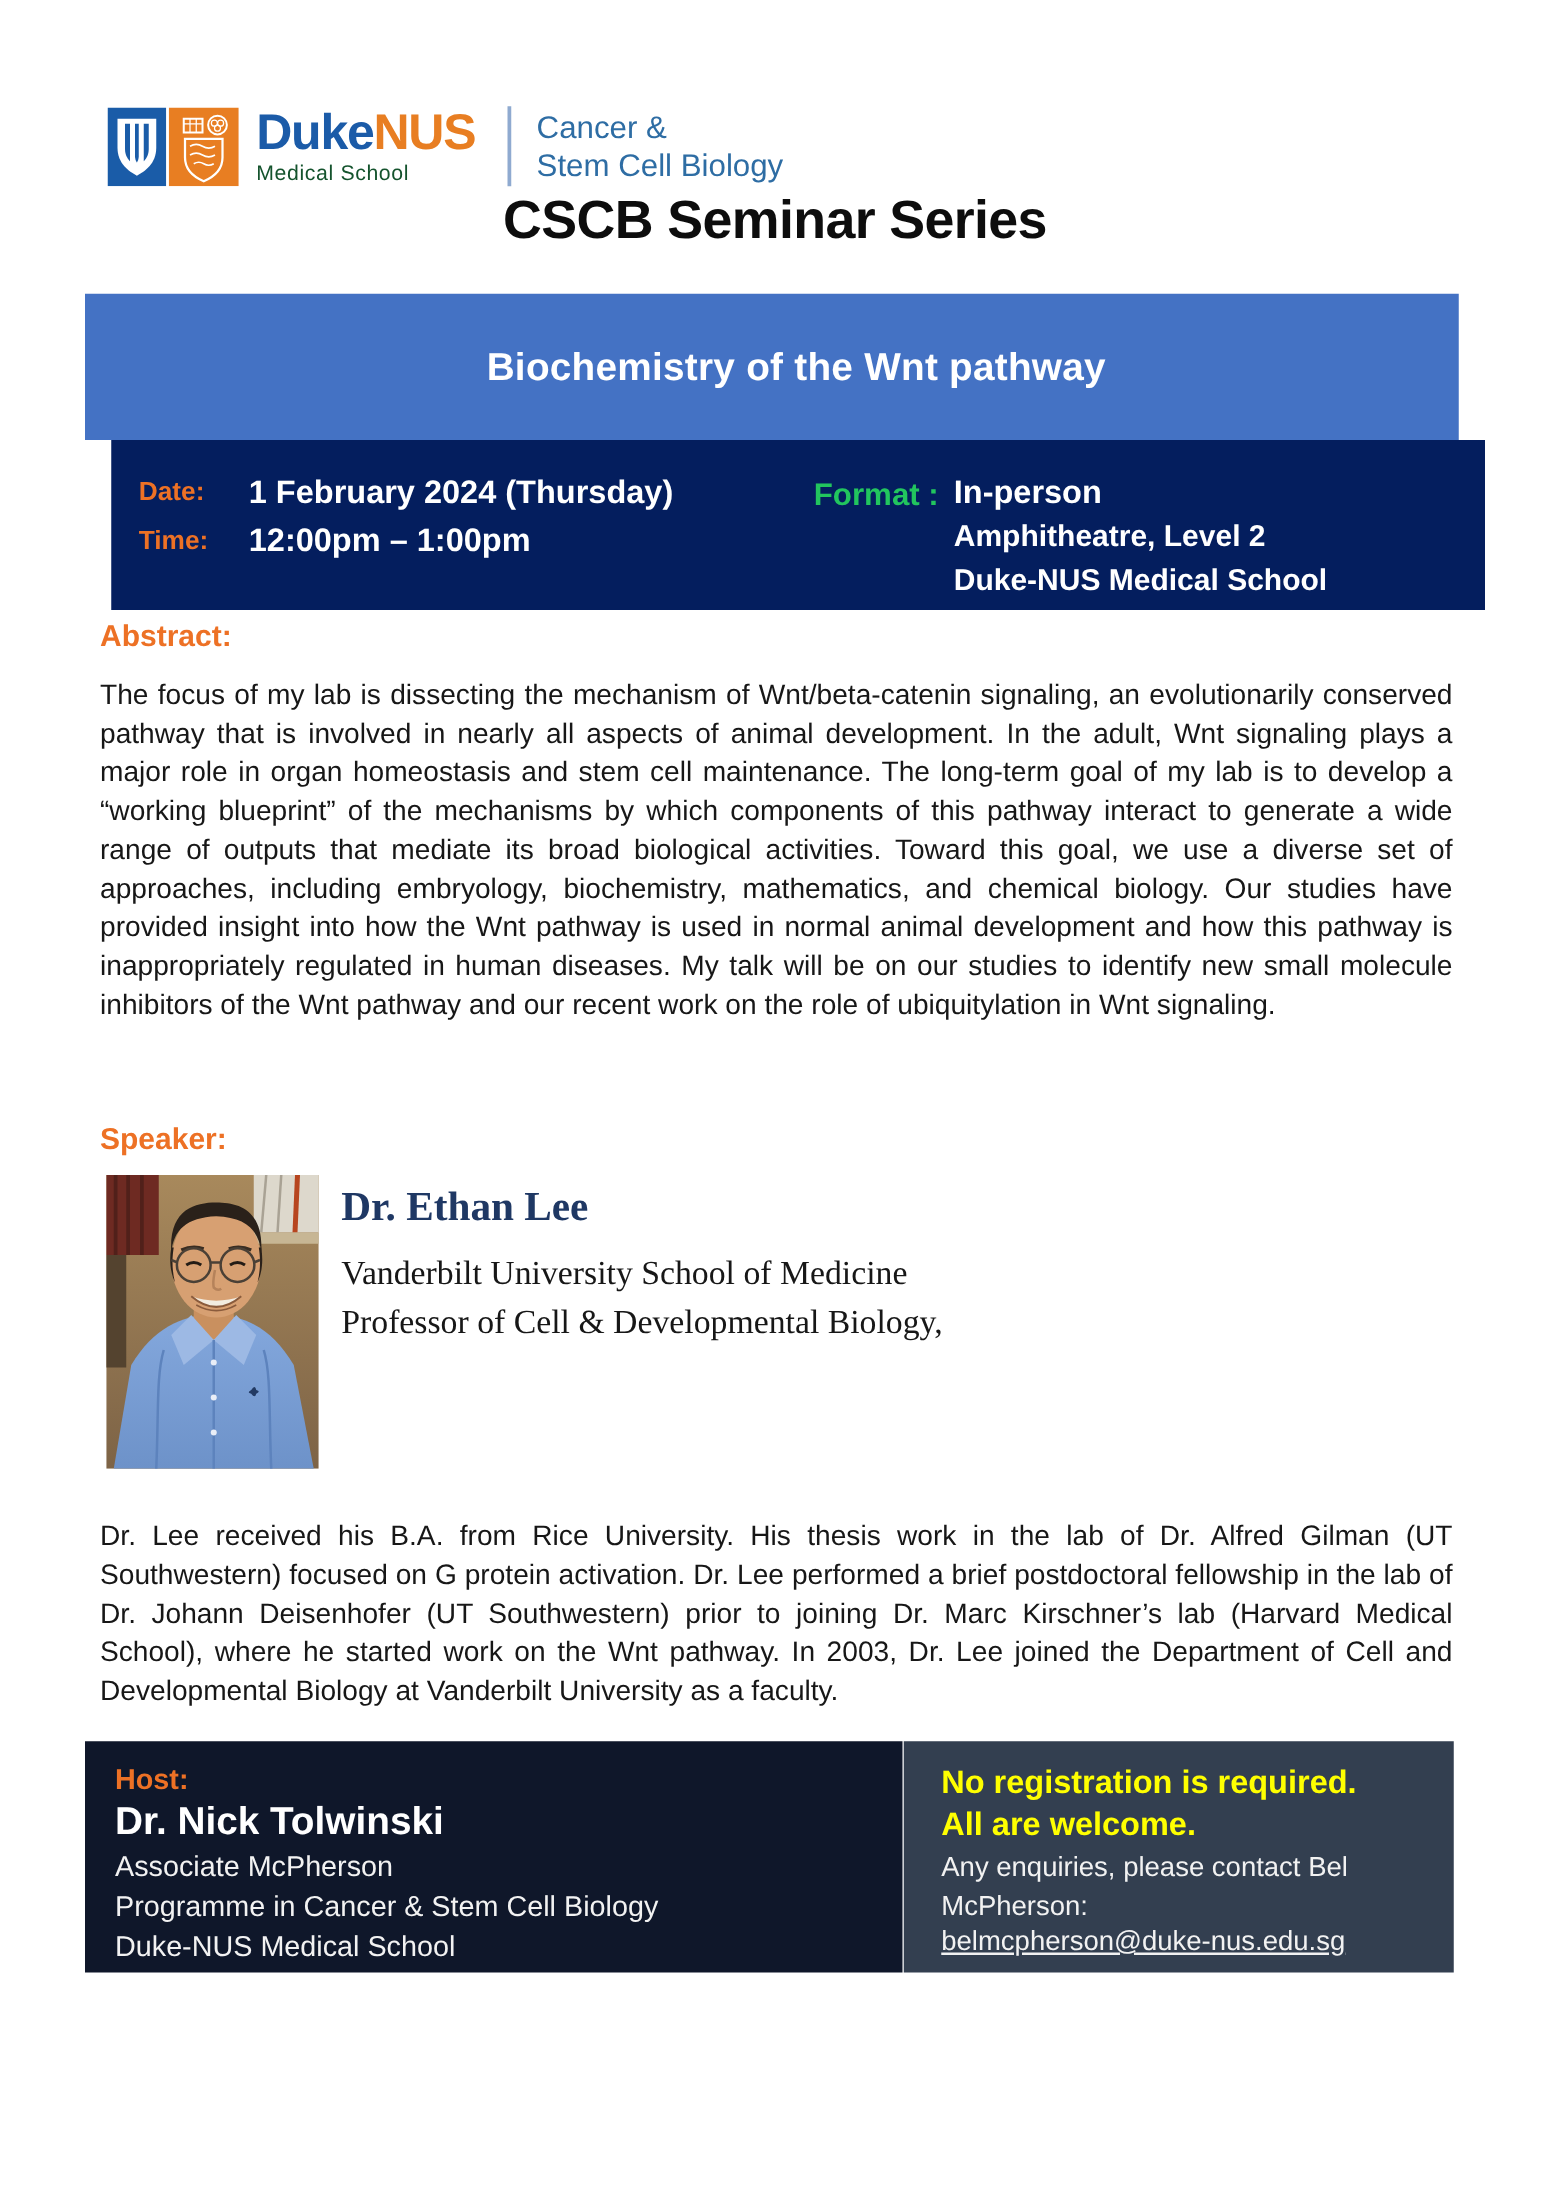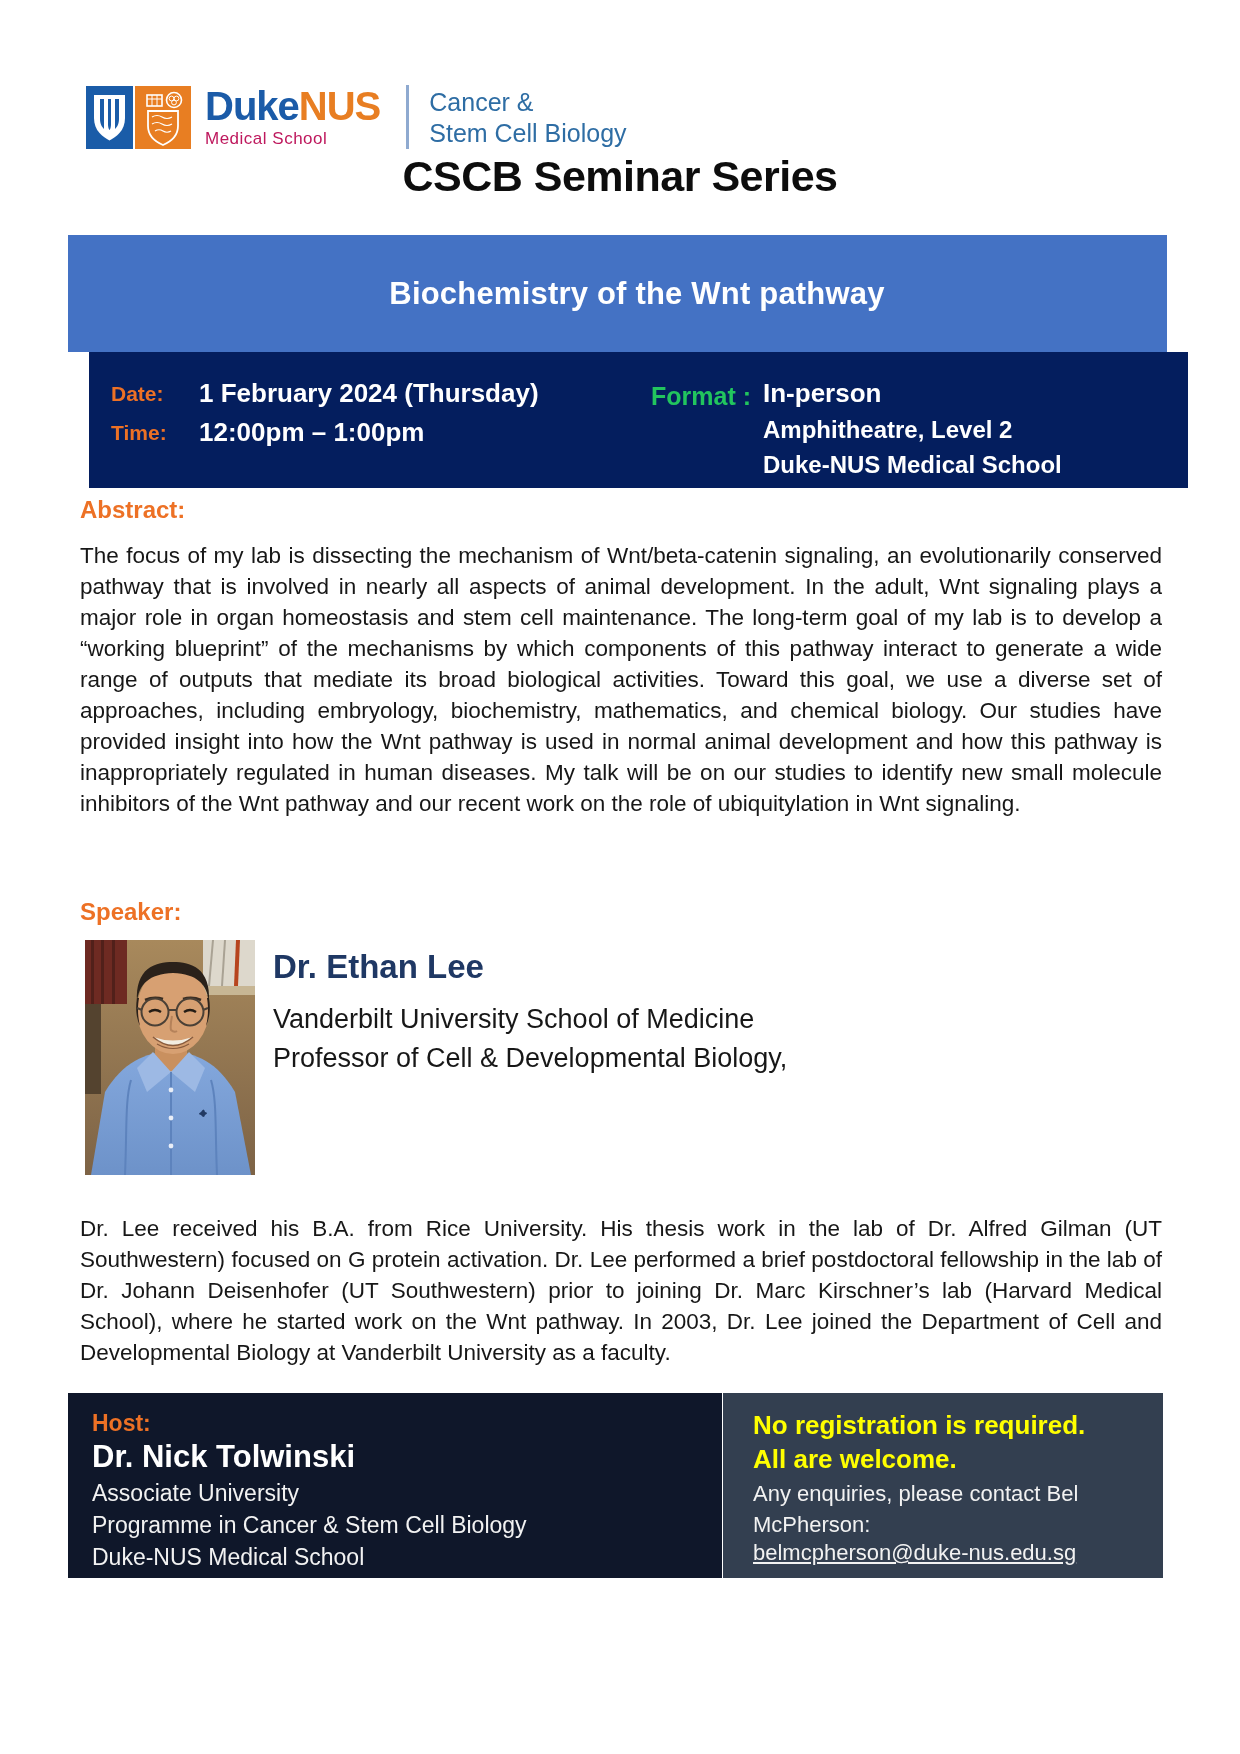--- a/index.html
+++ b/index.html
@@ -16,21 +16,21 @@
 
   
   .logo-row { position:absolute; top:77px; left:86px; display:flex; align-items:flex-end; }
   .logo-squares { display:flex; }
   .logo-sq { width:47px; height:63px; display:block; }
   .logo-sq + .logo-sq { margin-left:2px; width:56px; }
   .logo-wordmark { margin-left:14px; margin-top:9px; }
   .logo-name { font-size:40px; font-weight:bold; letter-spacing:-1px; line-height:1; }
   .logo-name .duke { color:#1b5ba8; }
   .logo-name .nus { color:#e87e22; }
-  .logo-sub { font-size:17px; color:#be185d; margin-top:3px; letter-spacing:0.5px; }
+  .logo-sub { font-size:17px; color:#14532d; margin-top:3px; letter-spacing:0.5px; }
   .logo-divider { width:3px; height:64px; background:#8faad0; margin:2px 0 0 26px; }
   .logo-dept { margin-left:20px; margin-top:2px; color:#2e6da4; font-size:25px; line-height:1.25; font-weight:500; }
 
   
   .main-title {
     position:absolute; top:152px; left:0; width:100%;
     text-align:center; font-size:43px; font-weight:bold; color:#0d0d0d;
     letter-spacing:-0.5px;
   }
 
@@ -59,21 +59,21 @@
   .section-label { color:#ed7125; font-size:24px; font-weight:bold; }
   .abstract-label { position:absolute; top:496px; left:80px; }
   .abstract-text {
     position:absolute; top:540px; left:80px; width:1082px;
     font-size:22.5px; line-height:31px; text-align:justify; color:#171717;
   }
 
   
   .speaker-label { position:absolute; top:898px; left:80px; }
   .speaker-photo { position:absolute; top:940px; left:85px; width:170px; height:235px; display:block; }
-  .speaker-info { position:absolute; top:948px; left:273px; }
+  .speaker-info { position:absolute; top:948px; left:273px;font-family:Liberation Serif, serif; }
   .speaker-name { color:#1f3864; font-size:33px; font-weight:bold; margin-bottom:14px; }
   .speaker-title { font-size:27px; line-height:1.45; color:#171717; }
 
   .bio-text {
     position:absolute; top:1213px; left:80px; width:1082px;
     font-size:22.5px; line-height:31px; text-align:justify; color:#171717;
   }
 
   
   .footer { position:absolute; top:1393px; left:68px; display:flex; }
@@ -234,21 +234,21 @@
       <div>Professor of Cell &amp; Developmental Biology,</div>
     </div>
   </div>
 
   <div class="bio-text">Dr. Lee received his B.A. from Rice University. His thesis work in the lab of Dr. Alfred Gilman (UT Southwestern) focused on G protein activation. Dr. Lee performed a brief postdoctoral fellowship in the lab of Dr. Johann Deisenhofer (UT Southwestern) prior to joining Dr. Marc Kirschner’s lab (Harvard Medical School), where he started work on the Wnt pathway. In 2003, Dr. Lee joined the Department of Cell and Developmental Biology at Vanderbilt University as a faculty.</div>
 
   <div class="footer">
     <div class="footer-host">
       <div class="footer-host-label">Host:</div>
       <div class="footer-host-name">Dr. Nick Tolwinski</div>
-      <div class="footer-host-line">Associate University</div>
+      <div class="footer-host-line">Associate McPherson</div>
       <div class="footer-host-line">Programme in Cancer &amp; Stem Cell Biology</div>
       <div class="footer-host-line">Duke-NUS Medical School</div>
     </div>
     <div class="footer-reg">
       <div class="footer-reg-strong">No registration is required.</div>
       <div class="footer-reg-strong">All are welcome.</div>
       <div class="footer-reg-line">Any enquiries, please contact Bel</div>
       <div class="footer-reg-line">McPherson:</div>
       <a class="footer-email">belmcpherson@duke-nus.edu.sg</a>
     </div>

